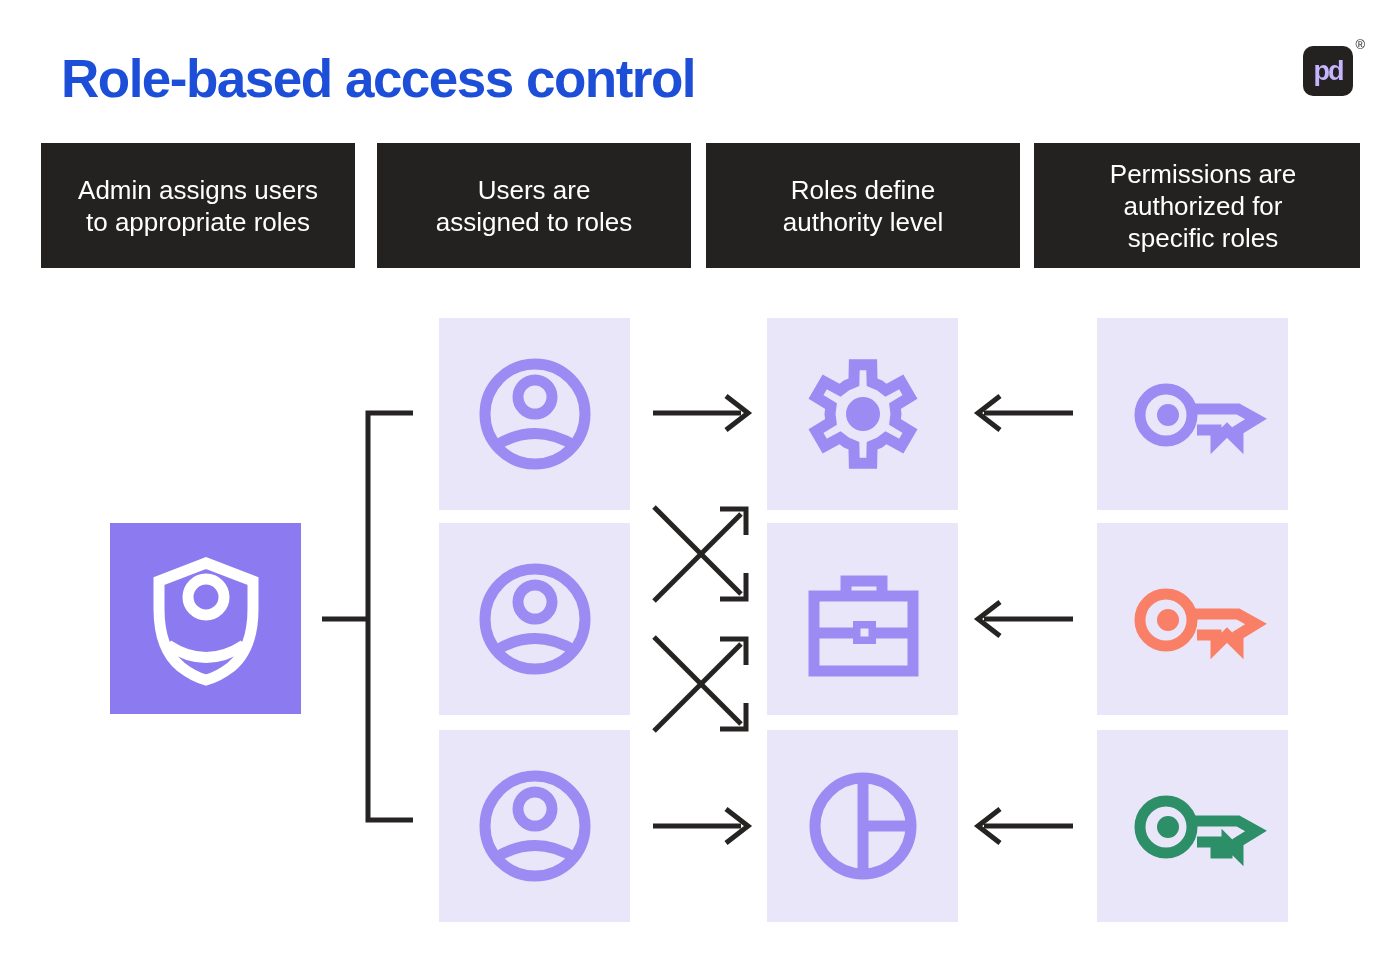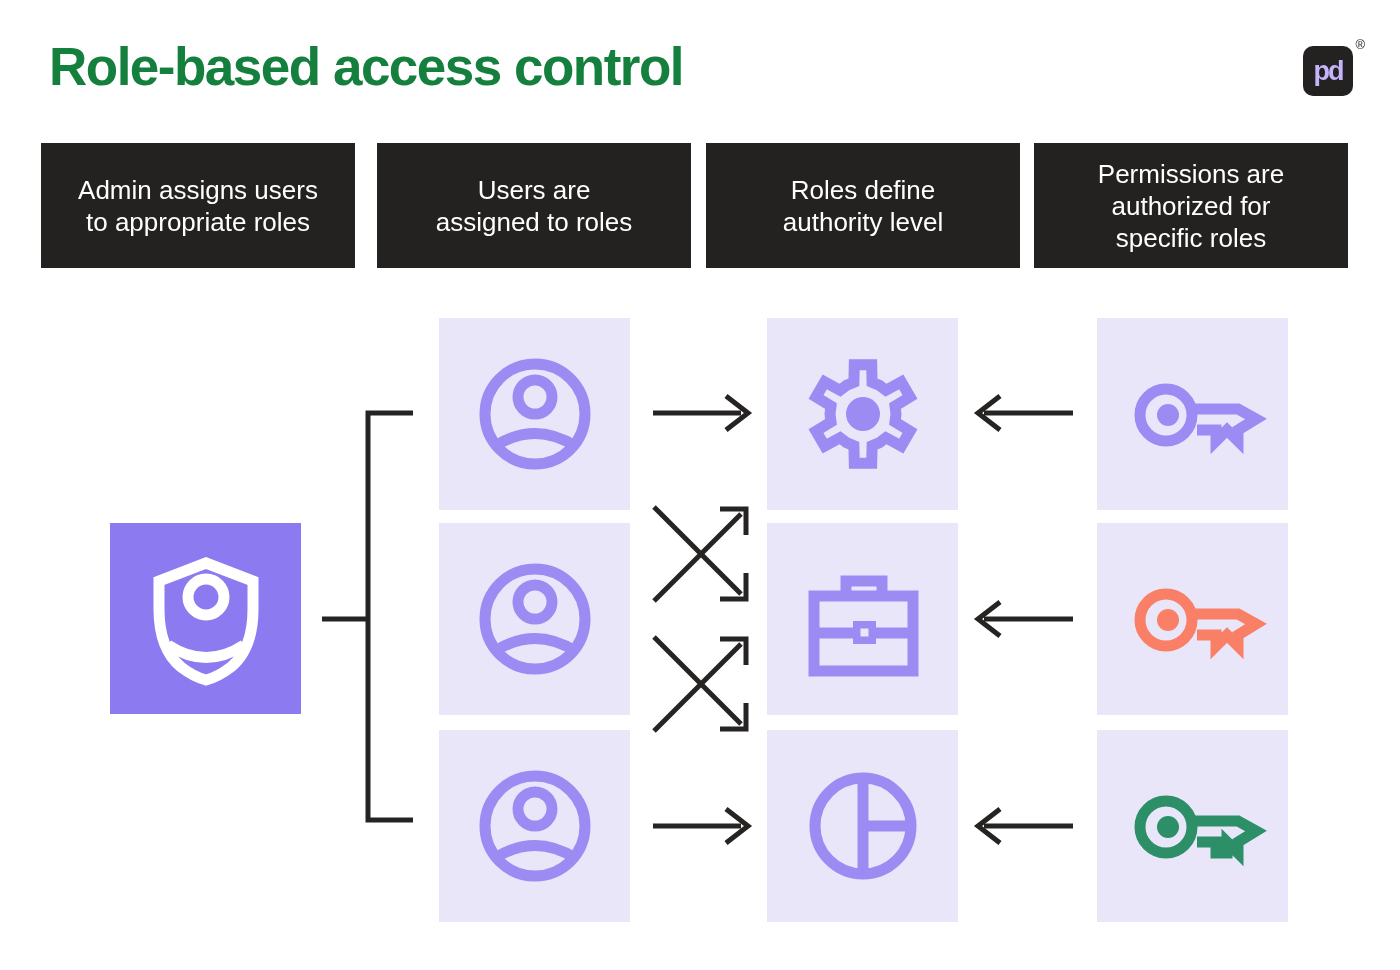--- a/index.html
+++ b/index.html
@@ -1,30 +1,30 @@
 <!DOCTYPE html>
 <html><head>
 <meta charset="utf-8">
 <style>
   html,body{margin:0;padding:0;background:#fff;}
   .canvas{position:relative;width:1400px;height:970px;background:#fff;overflow:hidden;
           font-family:"Liberation Sans", sans-serif;color:#262323;}
 
-  .page-title{position:absolute;left:49px;top:36px;margin:0;font-size:53px;font-weight:700;
-              letter-spacing:-1.5px;color:#15803d;}
+  .page-title{position:absolute;left:49px;top:36px;margin:12px;font-size:53px;font-weight:700;
+              letter-spacing:-1.5px;color:#1d4ed8;}
 
   .logo{position:absolute;left:1303px;top:46px;width:50px;height:50px;background:#242121;
         border-radius:10px;display:flex;align-items:center;justify-content:center;}
   .logo-mark{color:#c4b5fd;font-size:27px;font-weight:700;letter-spacing:-2px;}
   .logo-reg{position:absolute;top:-9px;right:-12px;font-size:13px;color:#242121;}
 
   .step{position:absolute;top:143px;width:314px;height:125px;background:#242121;
         display:flex;align-items:center;justify-content:center;}
   .step span{color:#fff;font-size:26px;line-height:32px;text-align:center;white-space:pre-line;}
-  .step1{left:41px;} .step2{left:377px;} .step3{left:706px;} .step4{left:1034px;}
+  .step1{left:41px;} .step2{left:377px;} .step3{left:706px;} .step4{left:1034px;padding-left:12px;}
 
   .tile{position:absolute;width:191px;height:192px;background:#EAE6FA;
         display:flex;align-items:center;justify-content:center;}
   .tile.admin{left:110px;top:523px;height:191px;background:#8C7BF0;}
   .col-users{left:439px;} .col-roles{left:767px;} .col-keys{left:1097px;}
   .row1{top:318px;} .row2{top:523px;} .row3{top:730px;}
 
   .connectors{position:absolute;left:0;top:0;pointer-events:none;}
   .connectors path{stroke:#262323;stroke-width:5;fill:none;}
 

